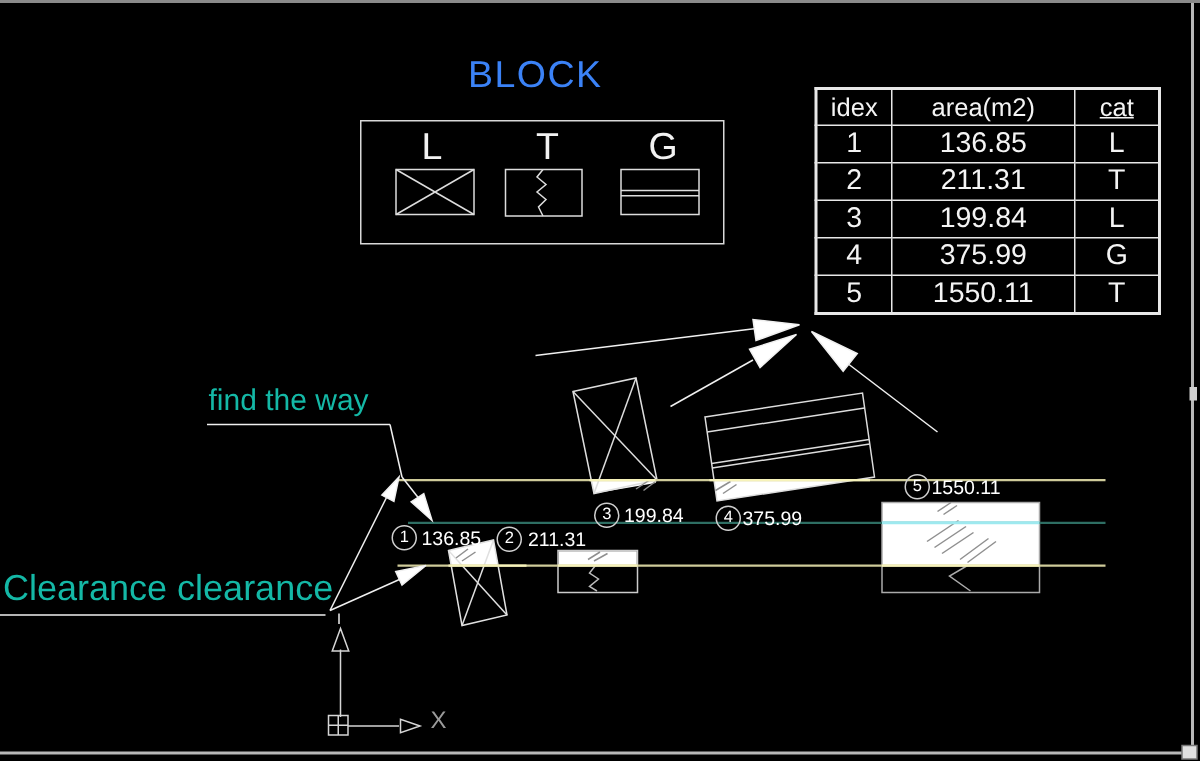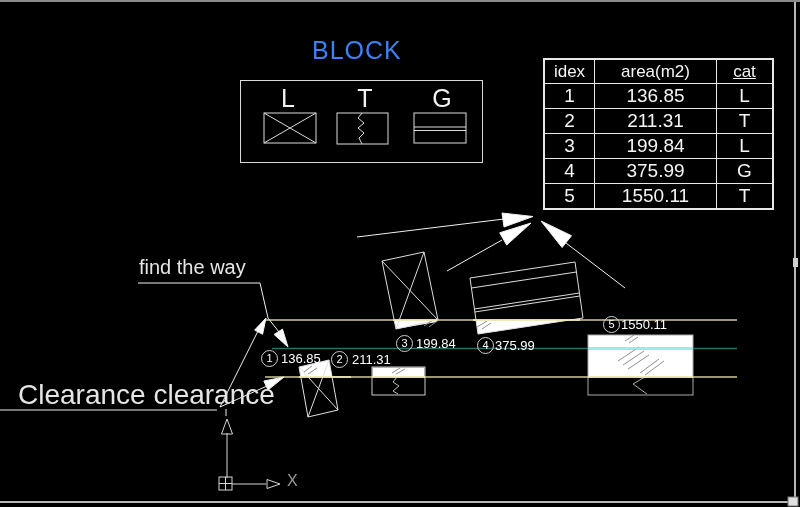--- a/index.html
+++ b/index.html
@@ -11,23 +11,23 @@
   .legend-box{left:240px;top:80px;width:241px;height:81px;border:1px solid #d9d9d9;}
   .legend-letter{top:84px;font-size:25px;color:#f2f2f2;width:30px;text-align:center;}
   .ll-l{left:273px;} .ll-t{left:350px;} .ll-g{left:427px;}
   table.summary{position:absolute;left:543px;top:58px;border-collapse:collapse;
                 border:2px solid #e8e8e8;table-layout:fixed;}
   table.summary th,table.summary td{border:1px solid #e8e8e8;color:#f4f4f4;
                 text-align:center;padding:0;font-weight:normal;overflow:hidden;}
   table.summary th{font-size:17px;height:23px;}
   table.summary td{font-size:19px;height:24px;}
   .col-idex{width:49px;} .col-area{width:121px;margin-left:32px;} .col-cat{width:55px;text-decoration:underline;}
-  .note{color:#e5e5e5;}
+  .note{color:#14b8a6;}
   .find-way{left:139px;top:256px;font-size:20px;}
-  .clearance{left:18px;top:379px;font-size:28px;text-align:right;}
+  .clearance{left:2px;top:379px;font-size:24px;text-align:right;}
   .marker-circle{width:15px;height:15px;border:1px solid #cfcfcf;border-radius:50%;
                  font-size:11px;line-height:15px;text-align:center;color:#fff;}
   .marker-value{font-size:13px;color:#fff;}
   .m1c{left:261px;top:350px;} .m1v{left:281px;top:351px;}
   .m2c{left:331px;top:351px;} .m2v{left:352px;top:352px;}
   .m3c{left:396px;top:335px;} .m3v{left:416px;top:336px;}
   .m4c{left:477px;top:337px;} .m4v{left:495px;top:338px;}
   .m5c{left:603px;top:316px;} .m5v{left:621px;top:317px;}
   .x-label{left:287px;top:472px;font-size:16px;color:#9a9a9a;}
 </style>

